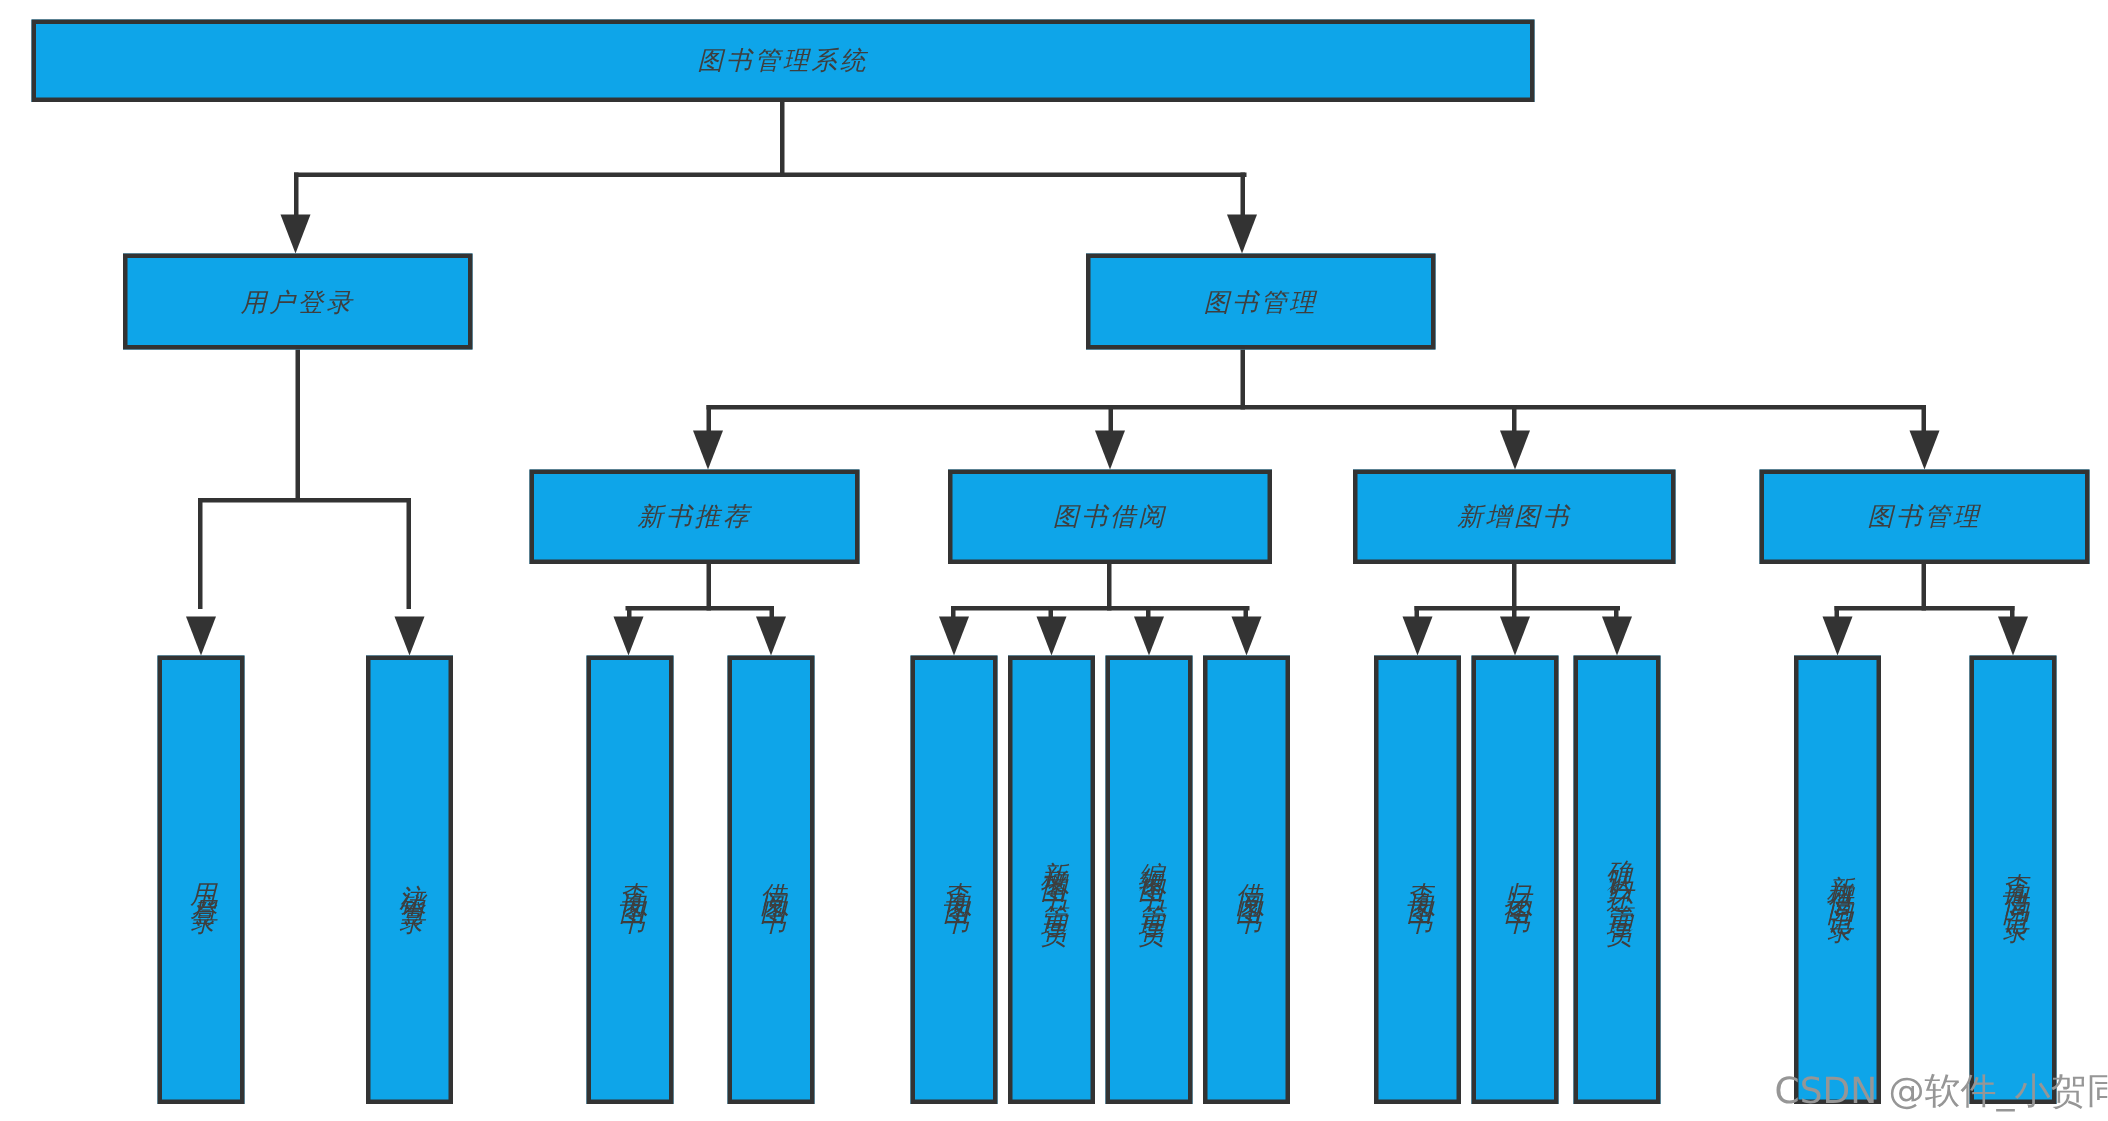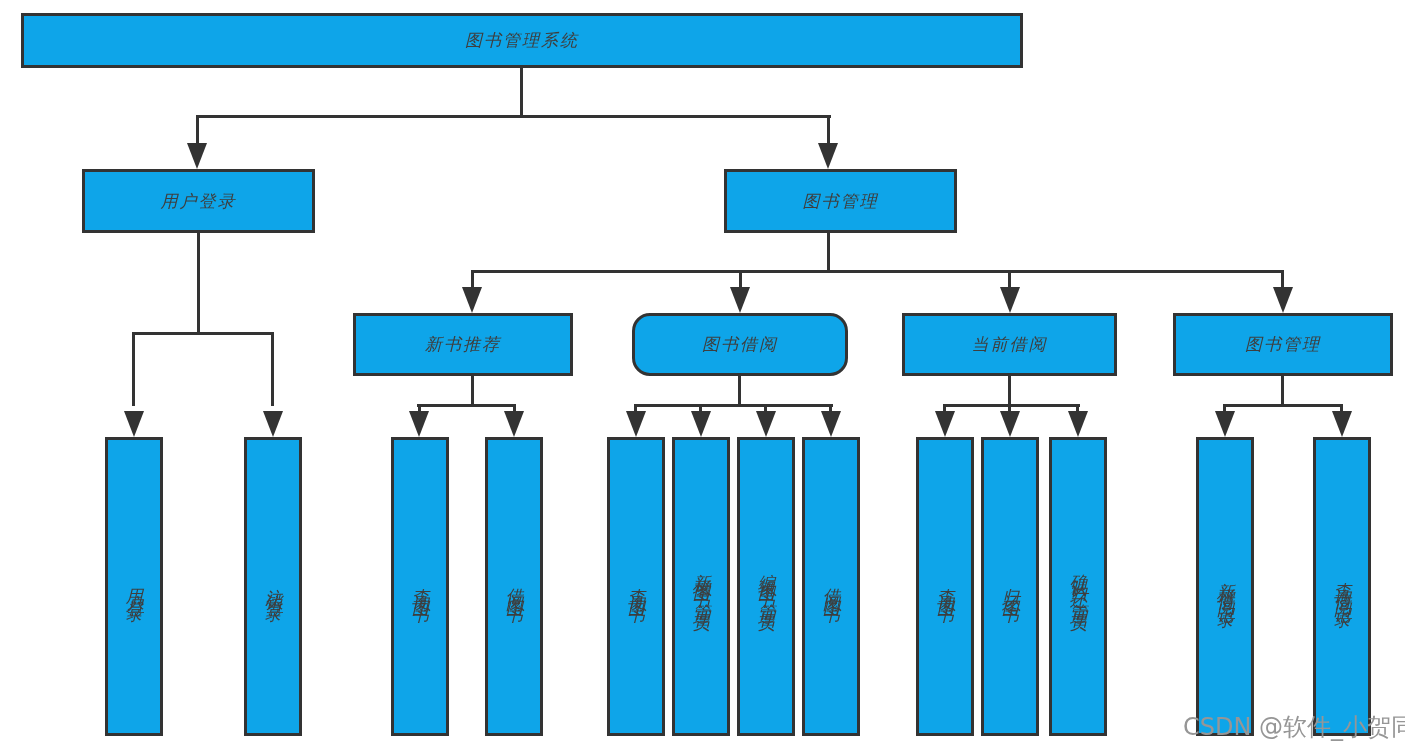--- a/index.html
+++ b/index.html
@@ -64,23 +64,23 @@
 <div class="canvas">
 
   <div class="node" style="left:21px; top:13px; width:1002px; height:55px;">图书管理系统</div>
 
   <div class="node" style="left:82px; top:169px; width:233px; height:64px;">用户登录</div>
 
   <div class="node" style="left:724px; top:169px; width:233px; height:64px;">图书管理</div>
 
   <div class="node" style="left:353px; top:313px; width:220px; height:63px;">新书推荐</div>
 
-  <div class="node" style="left:632px; top:313px; width:216px; height:63px;border-radius:18px;">图书借阅</div>
+  <div class="node" style="left:632px; top:313px; width:216px; height:63px;">图书借阅</div>
 
-  <div class="node" style="left:902px; top:313px; width:215px; height:63px;">当前借阅</div>
+  <div class="node" style="left:902px; top:313px; width:215px; height:63px;">新增图书</div>
 
   <div class="node" style="left:1173px; top:313px; width:220px; height:63px;">图书管理</div>
 
   <div class="node leaf" style="left:105px; top:437px; width:58px; height:299px;">
     <span>用户登录</span>
     </div>
 
   <div class="node leaf" style="left:244px; top:437px; width:58px; height:299px;">
     <span>注销登录</span>
     </div>

